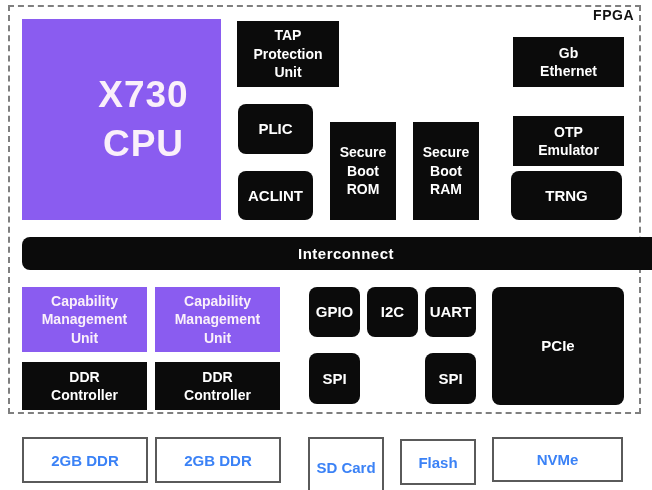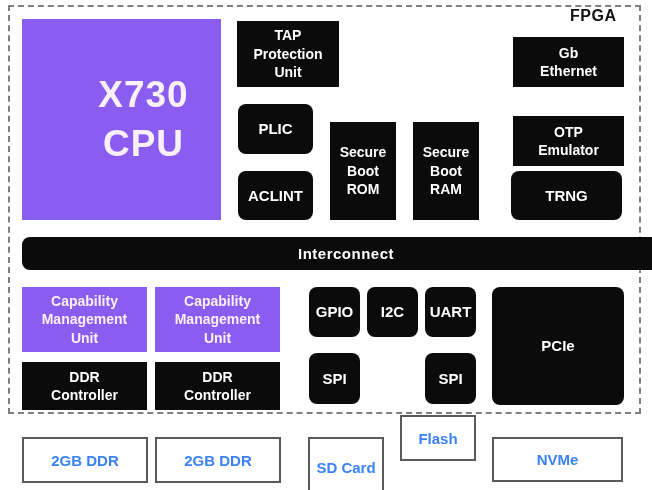--- a/index.html
+++ b/index.html
@@ -15,21 +15,22 @@
   }
   .fpga-border{
     position:absolute;
     left:8px;top:5px;width:633px;height:409px;
     border:2px dashed var(--dash,#7f7f7f);
     box-sizing:border-box;
   }
   .fpga-label{
     position:absolute;
     left:570px;top:7px;width:64px;
-    font-size:16px;font-weight:700;color:#111111;
+    text-align:right;
+    font-size:14px;font-weight:700;color:#111111;
     letter-spacing:0.5px;
   }
   .block{
     position:absolute;
     display:flex;align-items:center;justify-content:center;
     text-align:center;
     white-space:pre-line;
     font-weight:700;
     box-sizing:border-box;
     line-height:1.32;
@@ -112,17 +113,17 @@
   <div class="block black fs15" style="left:309px;top:353px;width:51px;height:51px;">SPI</div>
 
   <div class="block black fs15" style="left:425px;top:353px;width:51px;height:51px;">SPI</div>
 
   <div class="ext-box" style="left:22px;top:437px;width:126px;height:46px;">2GB DDR</div>
 
   <div class="ext-box" style="left:155px;top:437px;width:126px;height:46px;">2GB DDR</div>
 
   <div class="ext-box" style="left:308px;top:437px;width:76px;height:60px;">SD Card</div>
 
-  <div class="ext-box" style="left:400px;top:415px;width:76px;height:46px;">Flash</div>
+  <div class="ext-box" style="left:400px;top:439px;width:76px;height:46px;">Flash</div>
 
   <div class="ext-box" style="left:492px;top:437px;width:131px;height:45px;">NVMe</div>
 
 </div>
 
 </body></html>

